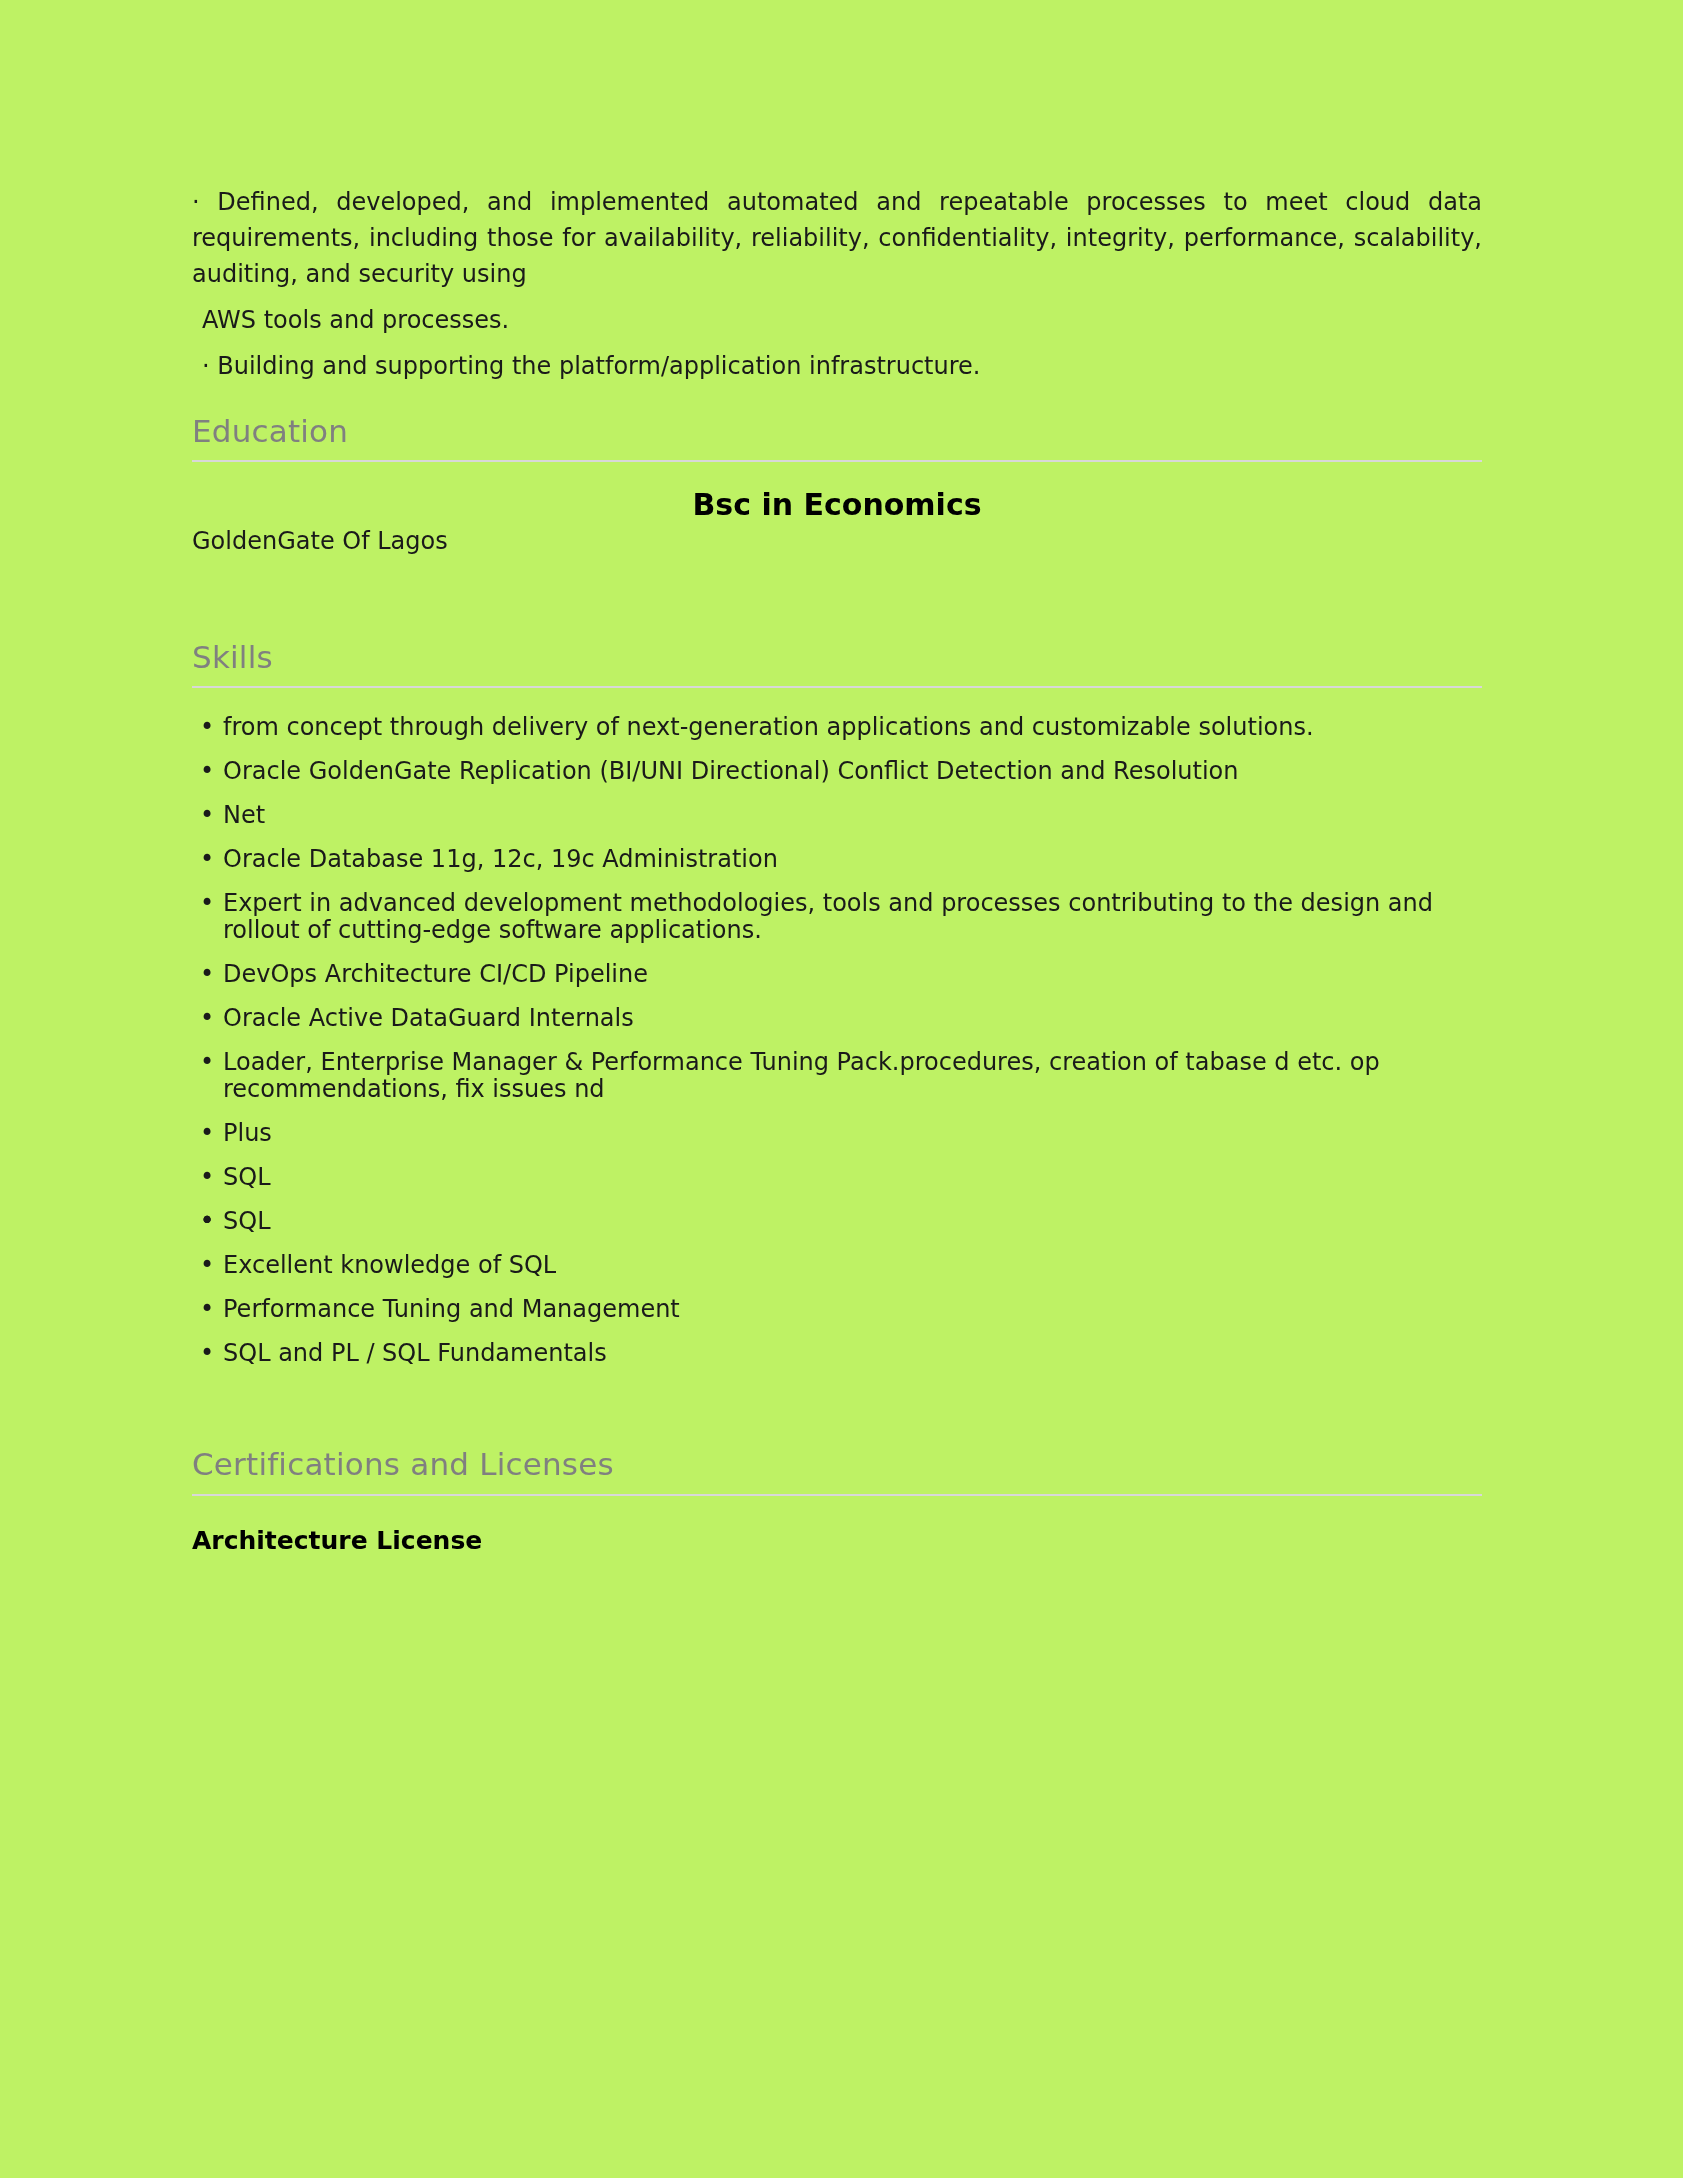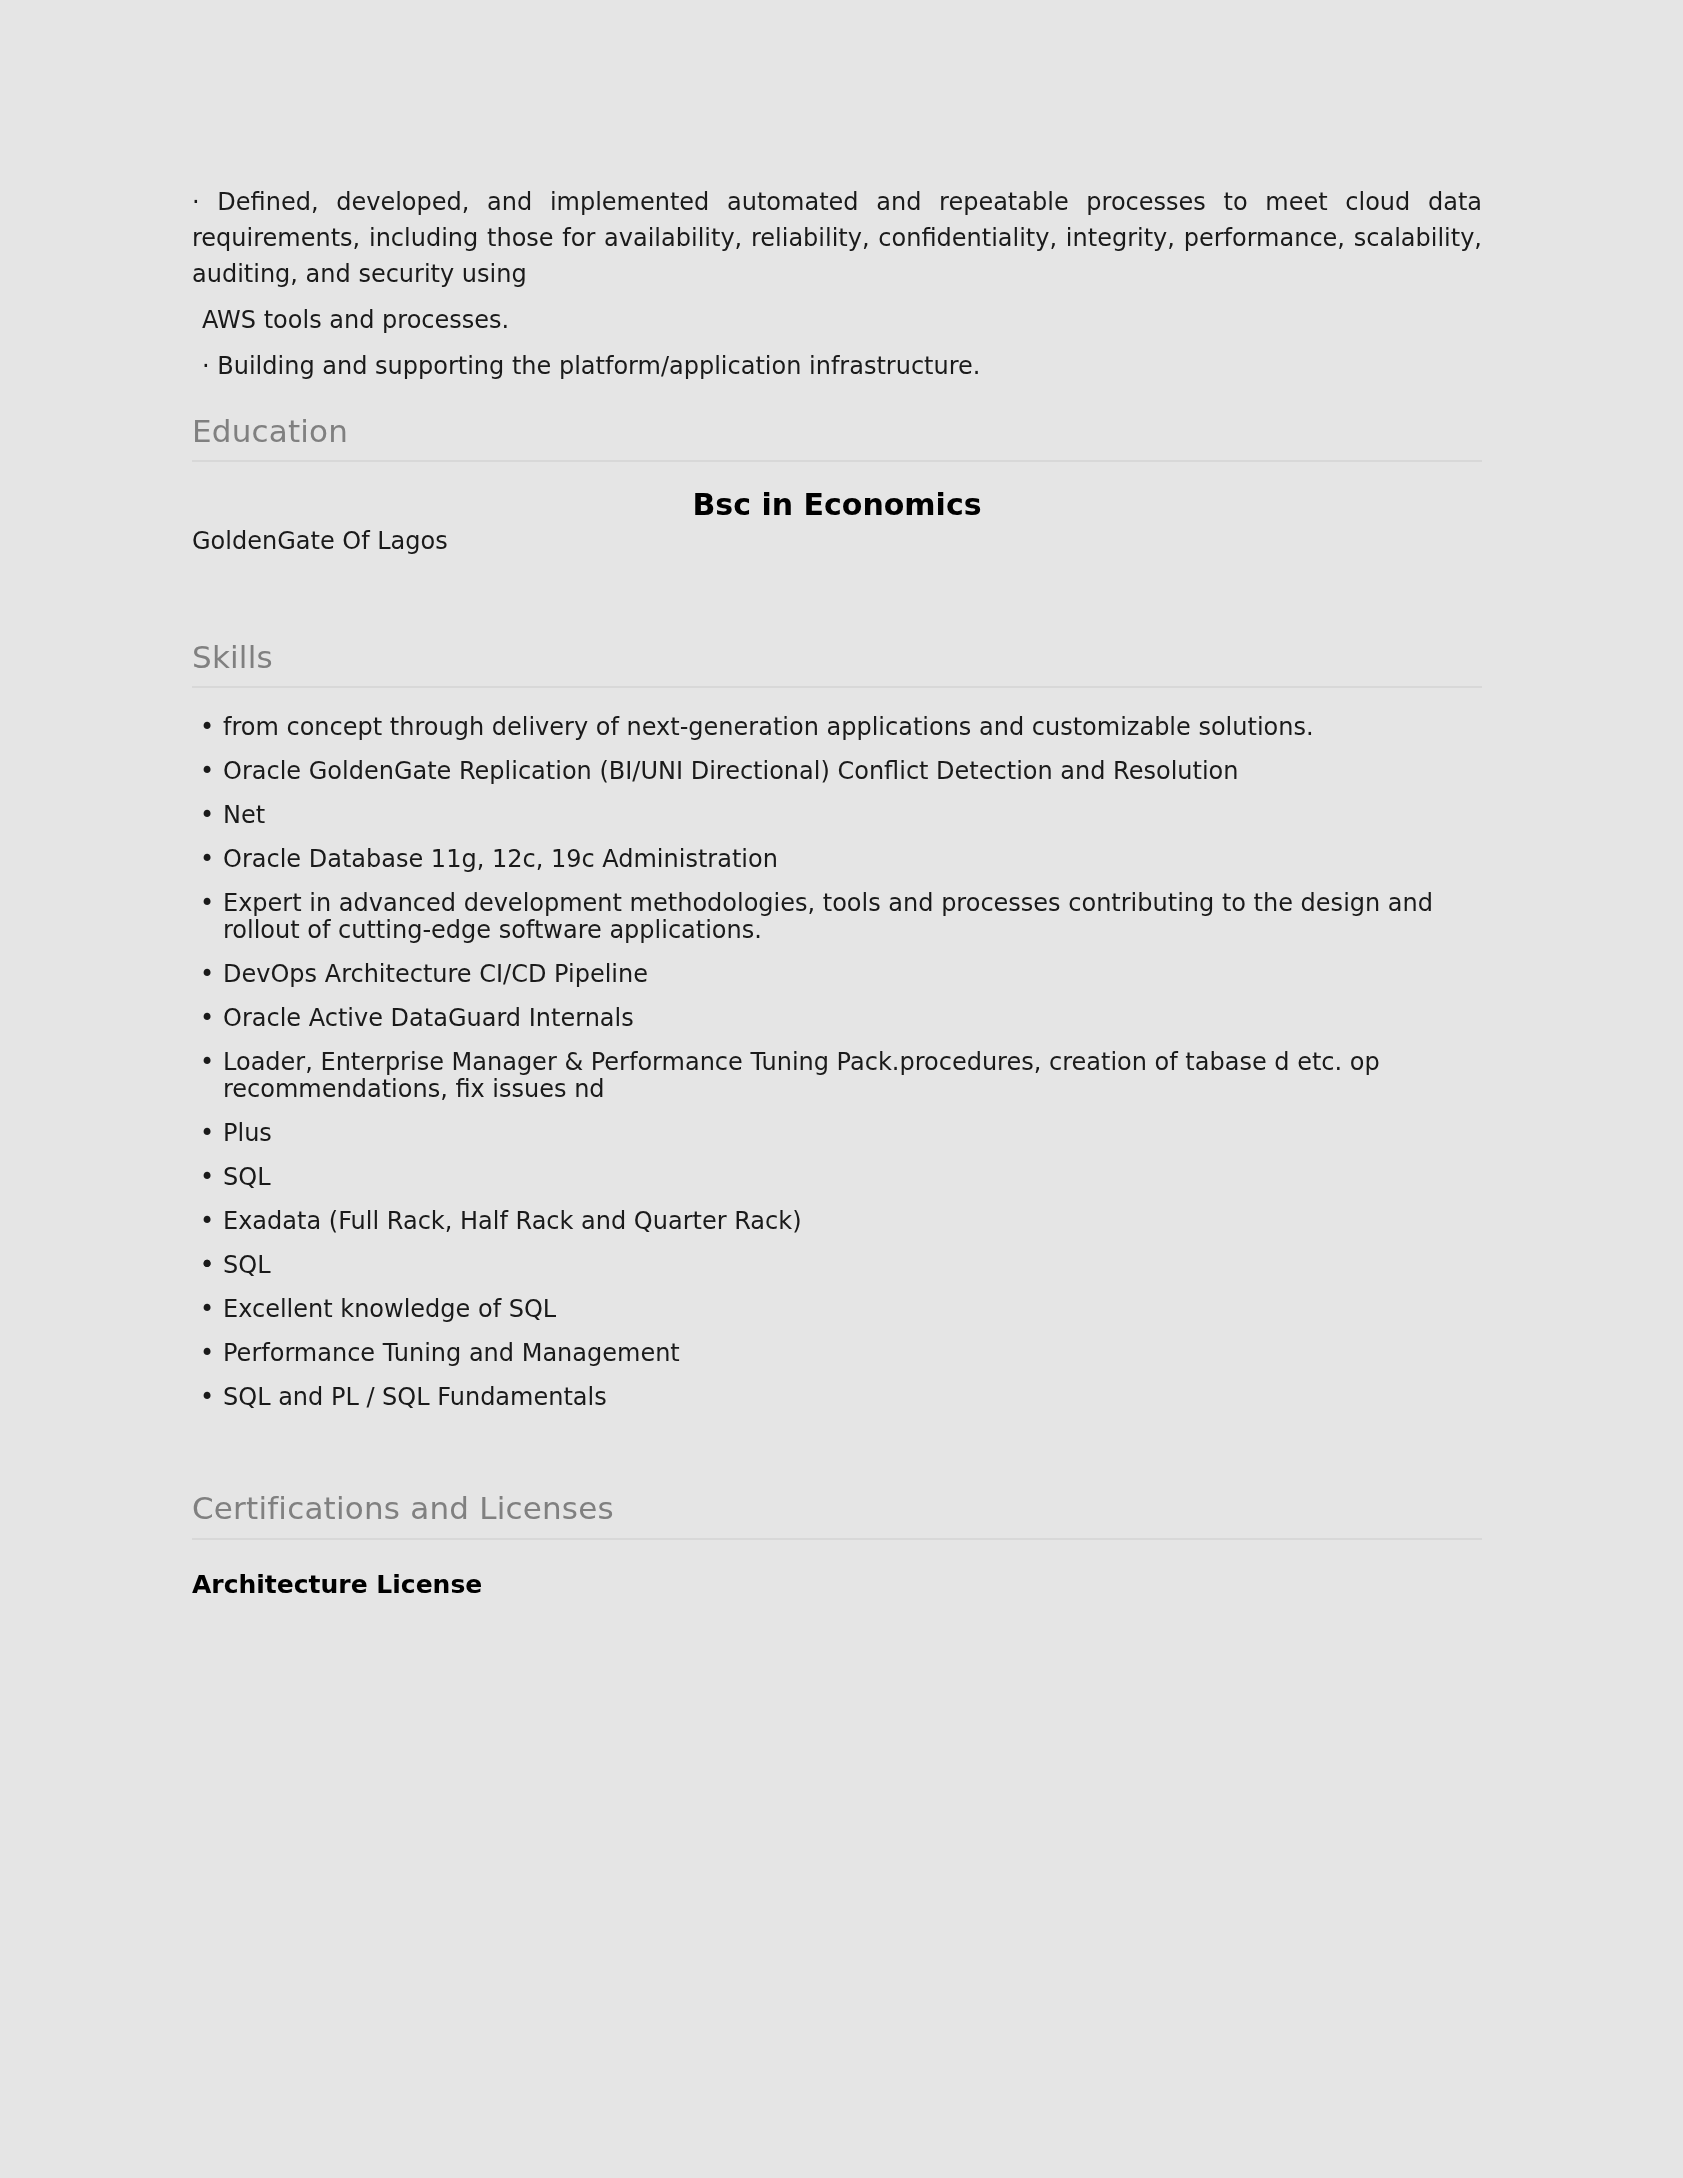--- a/index.html
+++ b/index.html
@@ -11,21 +11,21 @@
     width: 1683px;
     height: 2178px;
     font-family: "DejaVu Sans", sans-serif;
     color: #000000;
     -webkit-font-smoothing: antialiased;
   }
   .page {
     position: relative;
     width: 1683px;
     height: 2178px;
-    background: #e5e5e5;
+    background: #bef264;
     box-sizing: border-box;
   }
   .content {
     position: absolute;
     left: 192px;
     top: 184px;
     width: 1290px;
   }
 
   
@@ -150,21 +150,21 @@
           <li class="skill-item"><span class="skill-bullet">•</span><span>from concept through delivery of next-generation applications and customizable solutions.</span></li>
           <li class="skill-item"><span class="skill-bullet">•</span><span>Oracle GoldenGate Replication (BI/UNI Directional) Conflict Detection and Resolution</span></li>
           <li class="skill-item"><span class="skill-bullet">•</span><span>Net</span></li>
           <li class="skill-item"><span class="skill-bullet">•</span><span>Oracle Database 11g, 12c, 19c Administration</span></li>
           <li class="skill-item"><span class="skill-bullet">•</span><span>Expert in advanced development methodologies, tools and processes contributing to the design and rollout of cutting-edge software applications.</span></li>
           <li class="skill-item"><span class="skill-bullet">•</span><span>DevOps Architecture CI/CD Pipeline</span></li>
           <li class="skill-item"><span class="skill-bullet">•</span><span>Oracle Active DataGuard Internals</span></li>
           <li class="skill-item"><span class="skill-bullet">•</span><span>Loader, Enterprise Manager &amp; Performance Tuning Pack.procedures, creation of tabase d etc. op recommendations, fix issues nd</span></li>
           <li class="skill-item"><span class="skill-bullet">•</span><span>Plus</span></li>
           <li class="skill-item"><span class="skill-bullet">•</span><span>SQL</span></li>
-          <li class="skill-item"><span class="skill-bullet">•</span><span>Exadata (Full Rack, Half Rack and Quarter Rack)</span></li>
+          <li class="skill-item"><span class="skill-bullet">•</span></li>
           <li class="skill-item"><span class="skill-bullet">•</span></li>
           <li class="skill-item"><span class="skill-bullet">•</span><span>SQL</span></li>
           <li class="skill-item"><span class="skill-bullet">•</span><span>Excellent knowledge of SQL</span></li>
           <li class="skill-item"><span class="skill-bullet">•</span><span>Performance Tuning and Management</span></li>
           <li class="skill-item"><span class="skill-bullet">•</span><span>SQL and PL / SQL Fundamentals</span></li>
         </ul>
     </div>
 
     <div class="section sp-certs">
       <h2 class="section-title">Certifications and Licenses</h2>

